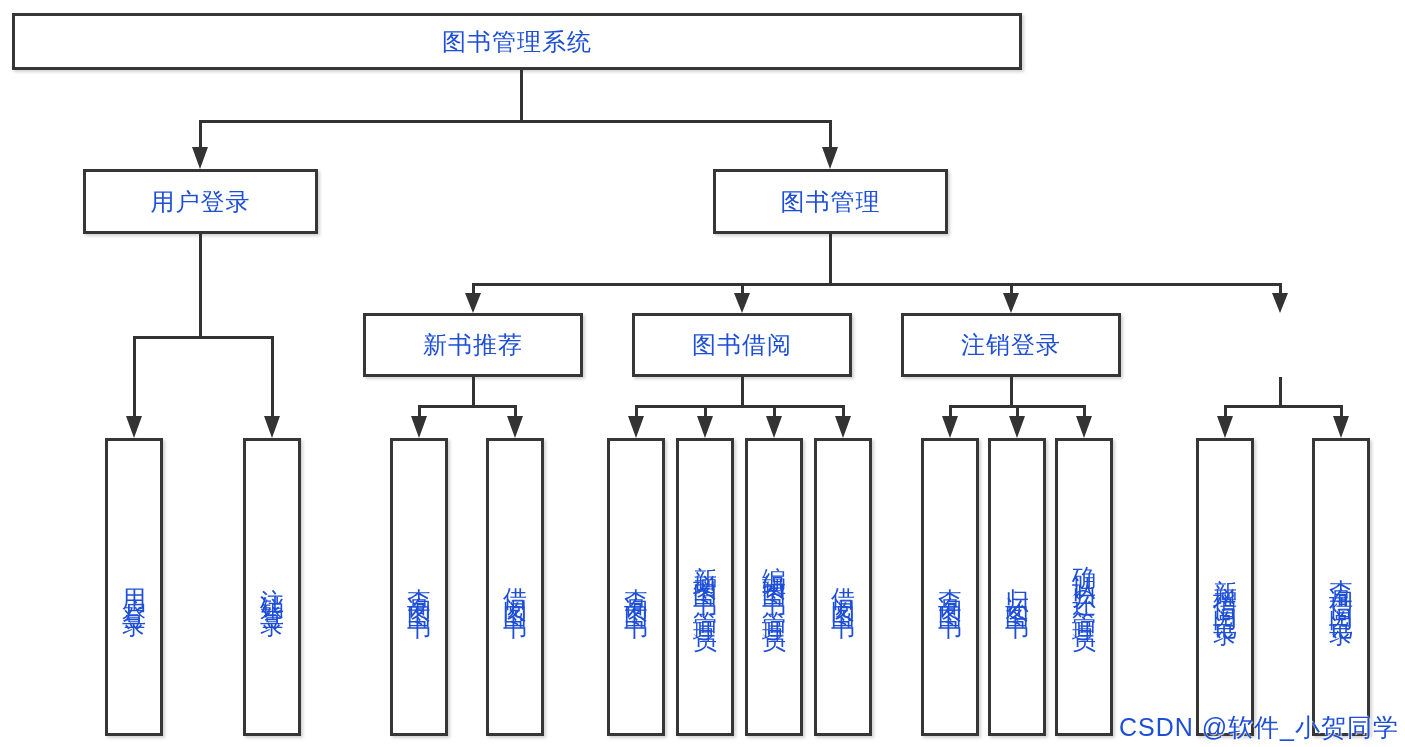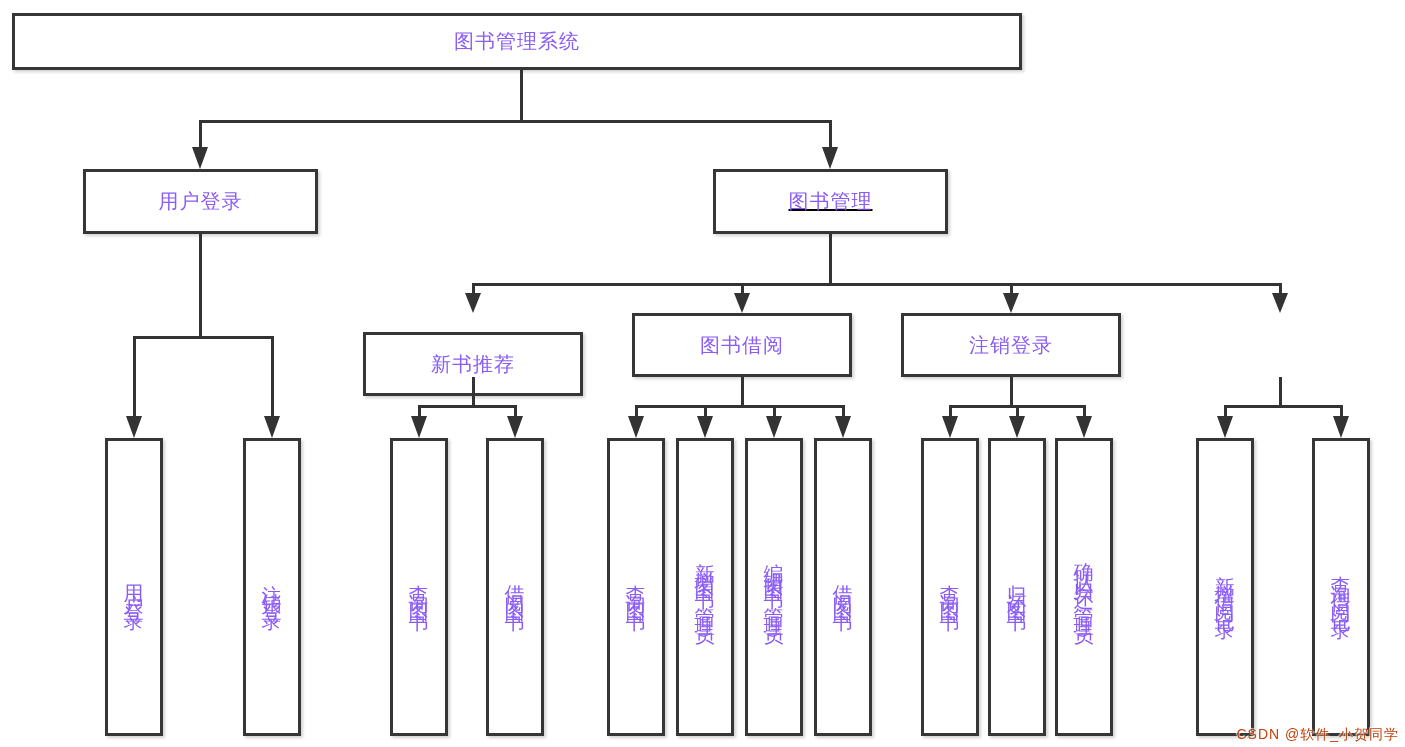--- a/index.html
+++ b/index.html
@@ -19,22 +19,22 @@
     position: absolute;
     box-sizing: border-box;
     background: #ffffff;
     border: 3px solid #363636;
     box-shadow: 2px 2px 3px rgba(0,0,0,0.18);
     display: flex;
     align-items: center;
     justify-content: center;
   }
   .box .lbl {
-    font-size: 20px;
-    color: #8b5cf6;
+    font-size: 24px;
+    color: #1d4ed8;
     letter-spacing: 1px;
     white-space: nowrap;
   }
   .leaf .lbl {
     writing-mode: vertical-rl;
     text-orientation: mixed;
     letter-spacing: 9px;
     line-height: 1;
     white-space: normal;
   }
@@ -54,45 +54,45 @@
     height: 0;
     border-left: 8px solid transparent;
     border-right: 8px solid transparent;
     border-top: 22px solid #333333;
   }
   .ah.short { border-top-width: 20px; }
   #watermark {
     position: absolute;
     right: 6px;
     bottom: 3px;
-    font-size: 14px;
-    color: #c2410c;
+    font-size: 25px;
+    color: #1d4ed8;
     text-shadow: 1px 1px 1px rgba(255,255,255,0.85), -1px -1px 1px rgba(255,255,255,0.85);
     z-index: 10;
     letter-spacing: 1px;
     white-space: nowrap;
   }
 </style>
 </head>
 <body>
 
 <div id="stage">
 
   <div class="box" style="left:12px; top:13px; width:1010px; height:57px;">
     <span class="lbl">图书管理系统</span>
   </div>
 
   <div class="box" style="left:83px; top:169px; width:235px; height:65px;">
     <span class="lbl">用户登录</span>
   </div>
-  <div class="box" style="left:713px; top:169px; width:235px; height:65px;text-decoration:underline;">
+  <div class="box" style="left:713px; top:169px; width:235px; height:65px;">
     <span class="lbl">图书管理</span>
   </div>
 
-  <div class="box" style="left:363px; top:313px; width:220px; height:64px;margin-top:19px;">
+  <div class="box" style="left:363px; top:313px; width:220px; height:64px;">
     <span class="lbl">新书推荐</span>
   </div>
   <div class="box" style="left:632px; top:313px; width:220px; height:64px;">
     <span class="lbl">图书借阅</span>
   </div>
   <div class="box" style="left:901px; top:313px; width:220px; height:64px;">
     <span class="lbl">注销登录</span>
   </div>
 
   <div class="box leaf" style="left:105px; top:438px; width:58px; height:298px;">

